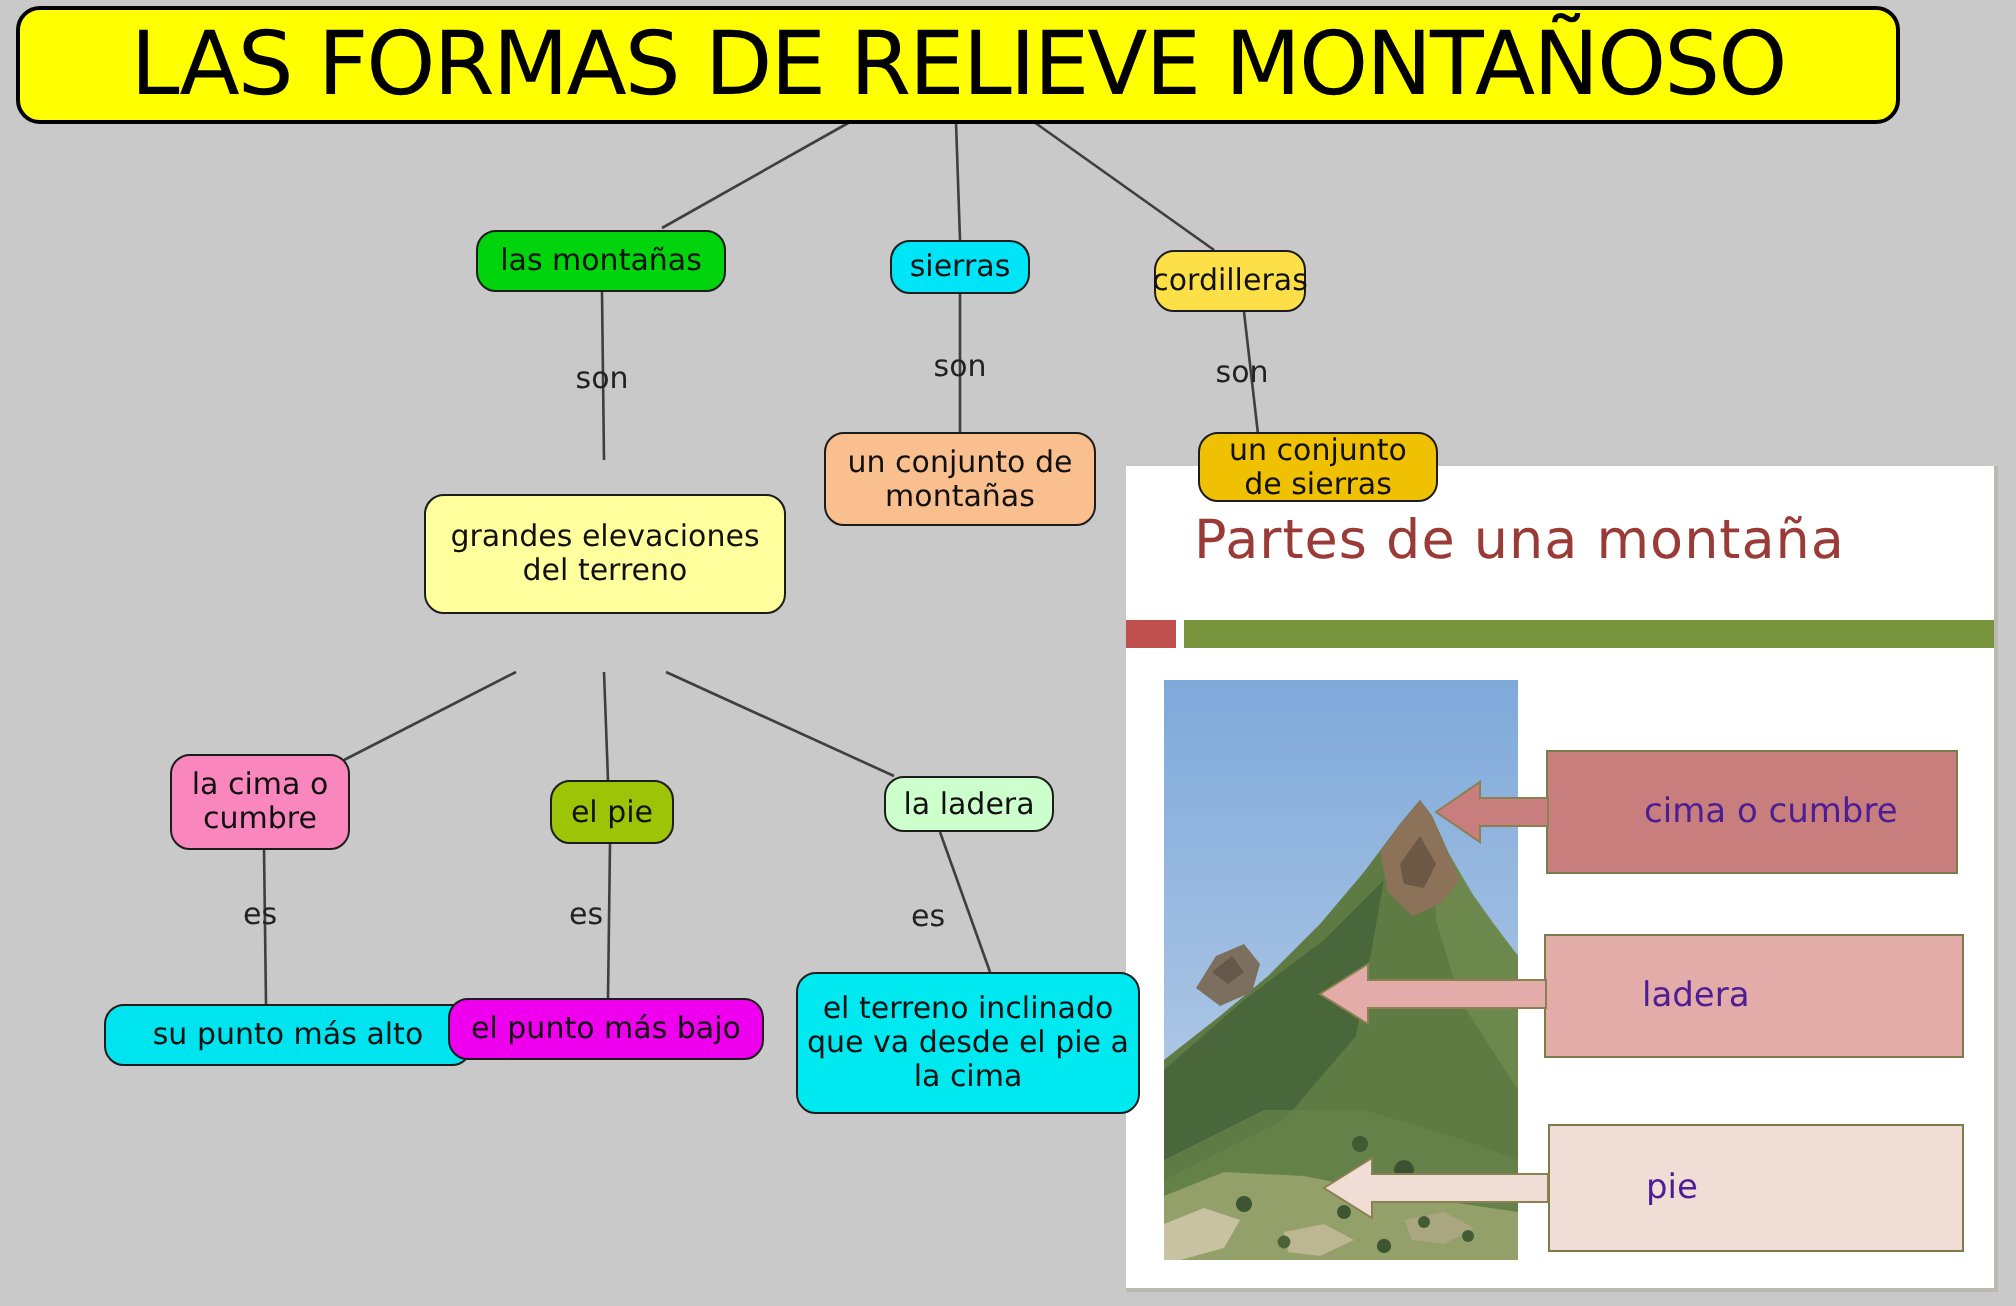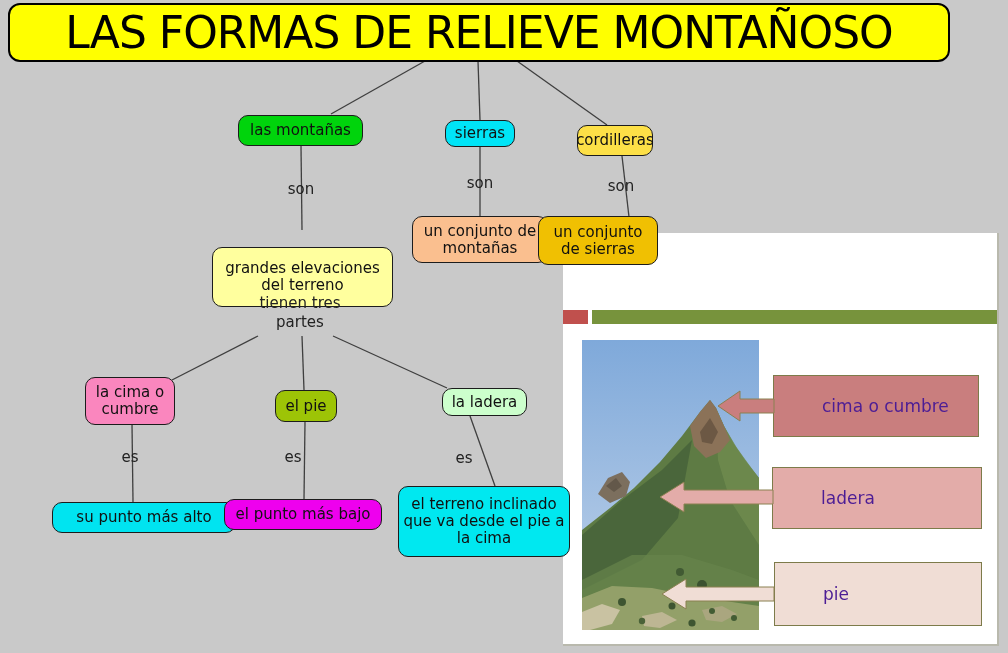--- a/index.html
+++ b/index.html
@@ -48,20 +48,21 @@
   #callout-ladera{left:209px;top:234px;width:210px;height:62px;}
   #callout-pie   {left:211px;top:329px;width:208px;height:64px;}
   #arrows{position:absolute;left:0;top:0;z-index:3;}
 </style>
 </head>
 <body>
 
 <div id="stage" style="background-color: rgb(201, 201, 201);">
 
   <div id="panel">
+    <div id="panel-title" style="color: rgb(154, 59, 56);">Partes de una montaña</div>
     <div id="bar-red" style="background-color: rgb(192, 80, 77);"></div>
     <div id="bar-green" style="background-color: rgb(119, 147, 60);"></div>
 
     <svg id="photo" viewBox="0 0 177 290" preserveAspectRatio="none">
       <defs>
         <linearGradient id="sky" x1="0" y1="0" x2="0" y2="1">
           <stop offset="0" stop-color="#7fa9da"></stop>
           <stop offset="1" stop-color="#c2d4ea"></stop>
         </linearGradient>
       </defs>
@@ -135,37 +136,36 @@
   <div class="node" style="left: 238px; top: 115px; width: 125px; height: 31px; background-color: rgb(0, 212, 12);">las montañas</div>
 
   <div class="node" style="left: 445px; top: 120px; width: 70px; height: 27px; background-color: rgb(0, 228, 247);">sierras</div>
 
   <div class="node" style="left: 577px; top: 125px; width: 76px; height: 31px; background-color: #fde047;">cordilleras</div>
 
   <div class="node" style="left: 212px; top: 230px; width: 181px; height: 60px; background-color: rgb(255, 255, 158); margin-top: 17px;">grandes elevaciones del terreno</div>
 
   <div class="node" style="left: 412px; top: 216px; width: 136px; height: 47px; background-color: rgb(250, 191, 143);">un conjunto de montañas</div>
 
-  <div class="node" style="left: 538px; top: 216px; width: 120px; height: 49px; background-color: rgb(240, 192, 2);">un conjunto de sierras</div>
+  <div class="node" style="left: 599px; top: 216px; width: 120px; height: 35px; background-color: rgb(240, 192, 2);">un conjunto de sierras</div>
 
   <div class="node" style="left: 85px; top: 377px; width: 90px; height: 48px; background-color: rgb(250, 134, 190);">la cima o cumbre</div>
 
   <div class="node" style="left: 275px; top: 390px; width: 62px; height: 32px; background-color: rgb(157, 196, 6);">el pie</div>
 
   <div class="node" style="left: 442px; top: 388px; width: 85px; height: 28px; background-color: rgb(204, 255, 204);">la ladera</div>
 
   <div class="node" style="left: 52px; top: 502px; width: 184px; height: 31px; background-color: rgb(0, 228, 240);">su punto más alto</div>
 
   <div class="node" style="left: 224px; top: 499px; width: 158px; height: 31px; background-color: rgb(238, 0, 238);">el punto más bajo</div>
 
   <div class="node" style="left: 398px; top: 486px; width: 172px; height: 71px; background-color: rgb(0, 232, 240);">el terreno inclinado que va desde el pie a la cima</div>
 
   <div class="linklabel" style="left:286px;top:180px;width:30px;">son</div>
   <div class="linklabel" style="left:465px;top:174px;width:30px;">son</div>
   <div class="linklabel" style="left:606px;top:177px;width:30px;">son</div>
-  <div class="linklabel" style="left:245px;top:294px;width:110px;white-space:normal;">tienen tres partes</div>
   <div class="linklabel" style="left:118px;top:448px;width:24px;">es</div>
   <div class="linklabel" style="left:281px;top:448px;width:24px;">es</div>
   <div class="linklabel" style="left:452px;top:449px;width:24px;">es</div>
 
   <div id="title-bar" style="background-color: rgb(255, 255, 0);">LAS FORMAS DE RELIEVE MONTAÑOSO</div>
 
 </div>
 
 </body></html>

